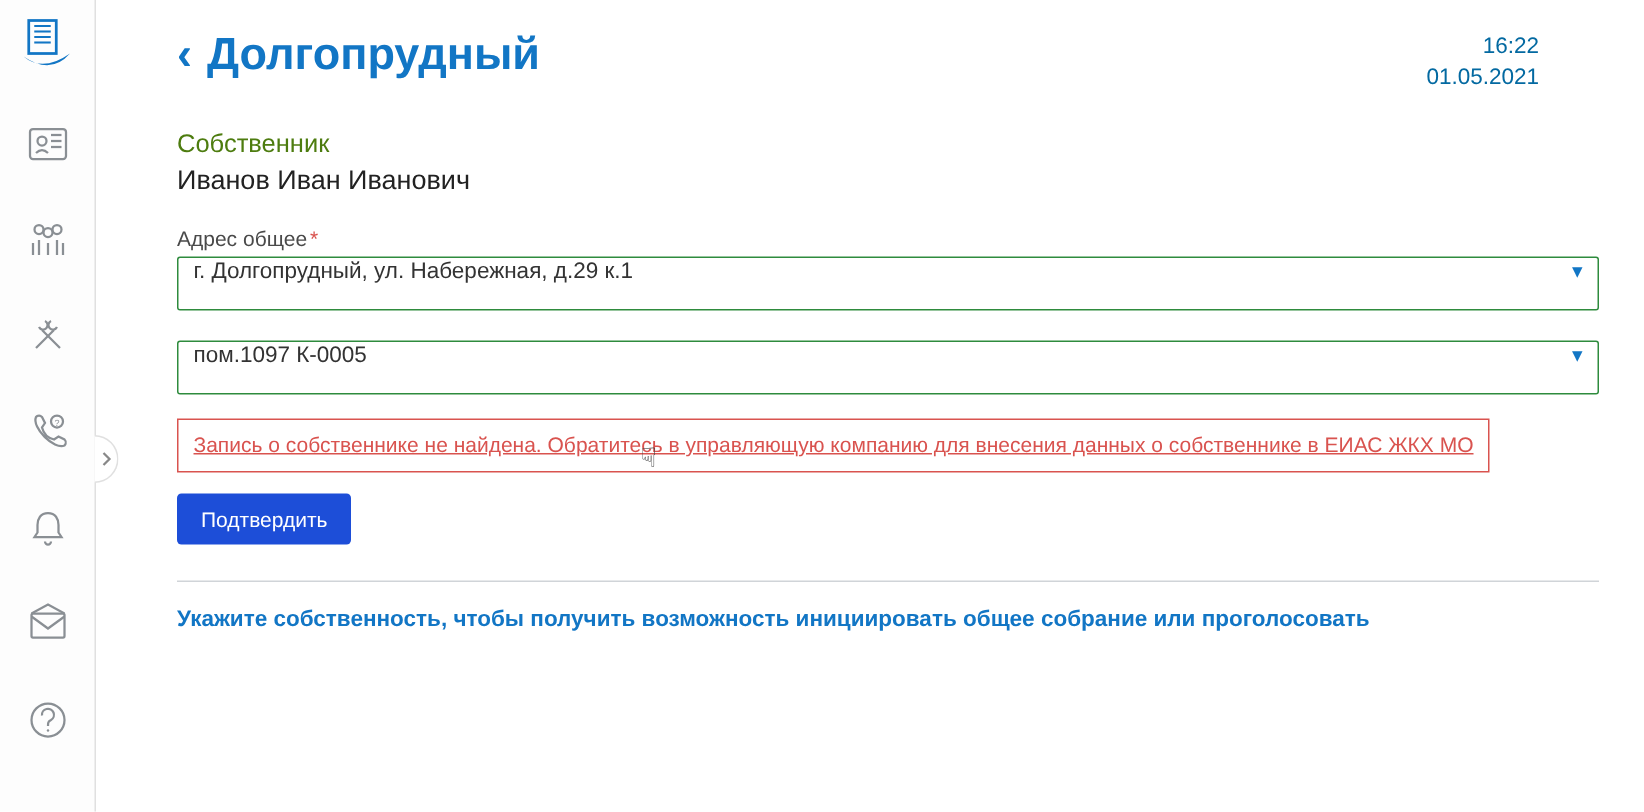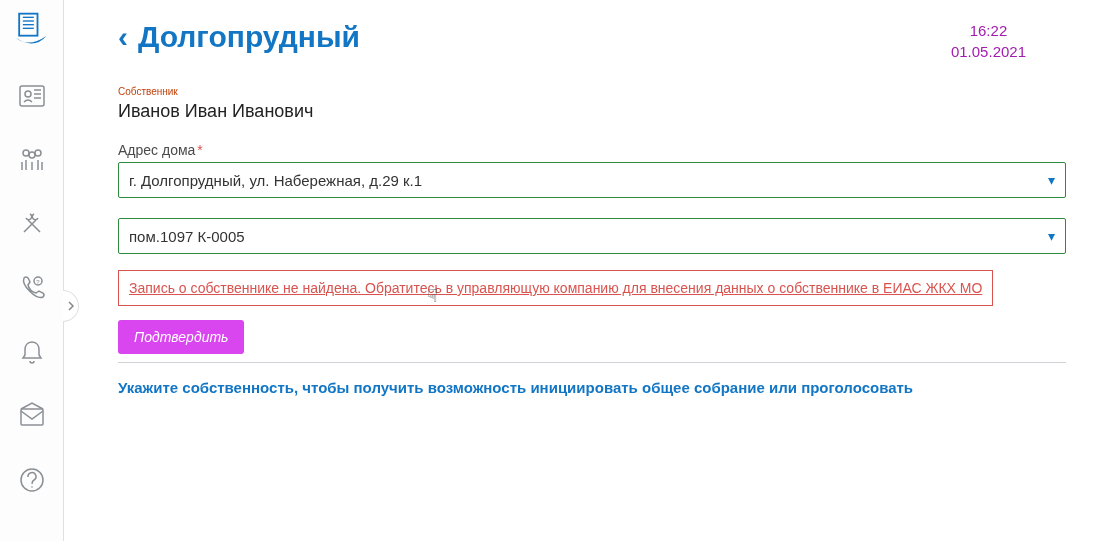--- a/index.html
+++ b/index.html
@@ -72,30 +72,30 @@
     font-size: 30px;
     font-weight: bold;
     cursor: pointer;
   }
   .title-back {
     font-size: 30px;
     font-weight: bold;
     color: #1276c5;
   }
   .datetime {
-    text-align: center;
-    color: #a21caf;
+    text-align: right;
+    color: #0369a1;
     font-size: 15px;
     line-height: 1.4;
     padding-right: 40px;
   }
 
   .section-label {
-    color: #c2410c;
-    font-size: 10px;
+    color: #4d7c0f;
+    font-size: 17px;
     margin-top: 24px;
   }
   .owner-name {
     font-size: 18px;
     font-weight: normal;
     color: #222;
     margin-top: 4px;
   }
 
   .field-block { margin-top: 20px; }
@@ -106,21 +106,20 @@
   }
   .req { color: #d9534f; padding-left: 2px; }
 
   .select-box {
     width: 100%;
     height: 36px;
     border: 1px solid #2e8b3d;
     border-radius: 2px;
     background: #fff;
     display: flex;
-    align-items: center;
     justify-content: space-between;
     padding: 0 10px;
     font-size: 15px;
     color: #333;
     cursor: pointer;
   }
   .select-box .chev {
     color: #1276c5;
     font-size: 14px;
   }
@@ -142,32 +141,31 @@
     position: absolute;
     left: 308px;
     top: 14px;
     font-size: 18px;
     color: #444;
     pointer-events: none;
   }
 
   .confirm-btn {
     margin-top: 14px;
-    background: #d946ef;
+    background: #1d4ed8;
     color: #fff;
     border: none;
     border-radius: 3px;
     padding: 9px 16px;
     font-size: 14px;
     cursor: pointer;
-    font-style: italic;
   }
 
   .info-line {
-    margin-top: 8px;
+    margin-top: 24px;
     padding-top: 16px;
     border-top: 1px solid #d0d4d8;
     color: #1276c5;
     font-size: 15px;
     font-weight: bold;
   }
 </style>
 </head>
 <body>
 
@@ -252,21 +250,21 @@
       <div>16:22</div>
       <div>01.05.2021</div>
     </div>
   </div>
 
   <div class="section-label">Собственник</div>
   <div class="owner-name">Иванов Иван Иванович</div>
 
   <div class="field-block">
     <div class="field-label">
-      <span>Адрес дома</span><span class="req">*</span>
+      <span>Адрес общее</span><span class="req">*</span>
     </div>
     <div class="select-box">
       <span>г. Долгопрудный, ул. Набережная, д.29 к.1</span>
       <span class="chev">▾</span>
     </div>
   </div>
 
   <div class="field-block">
     <div class="select-box">
       <span>пом.1097 К-0005</span>

